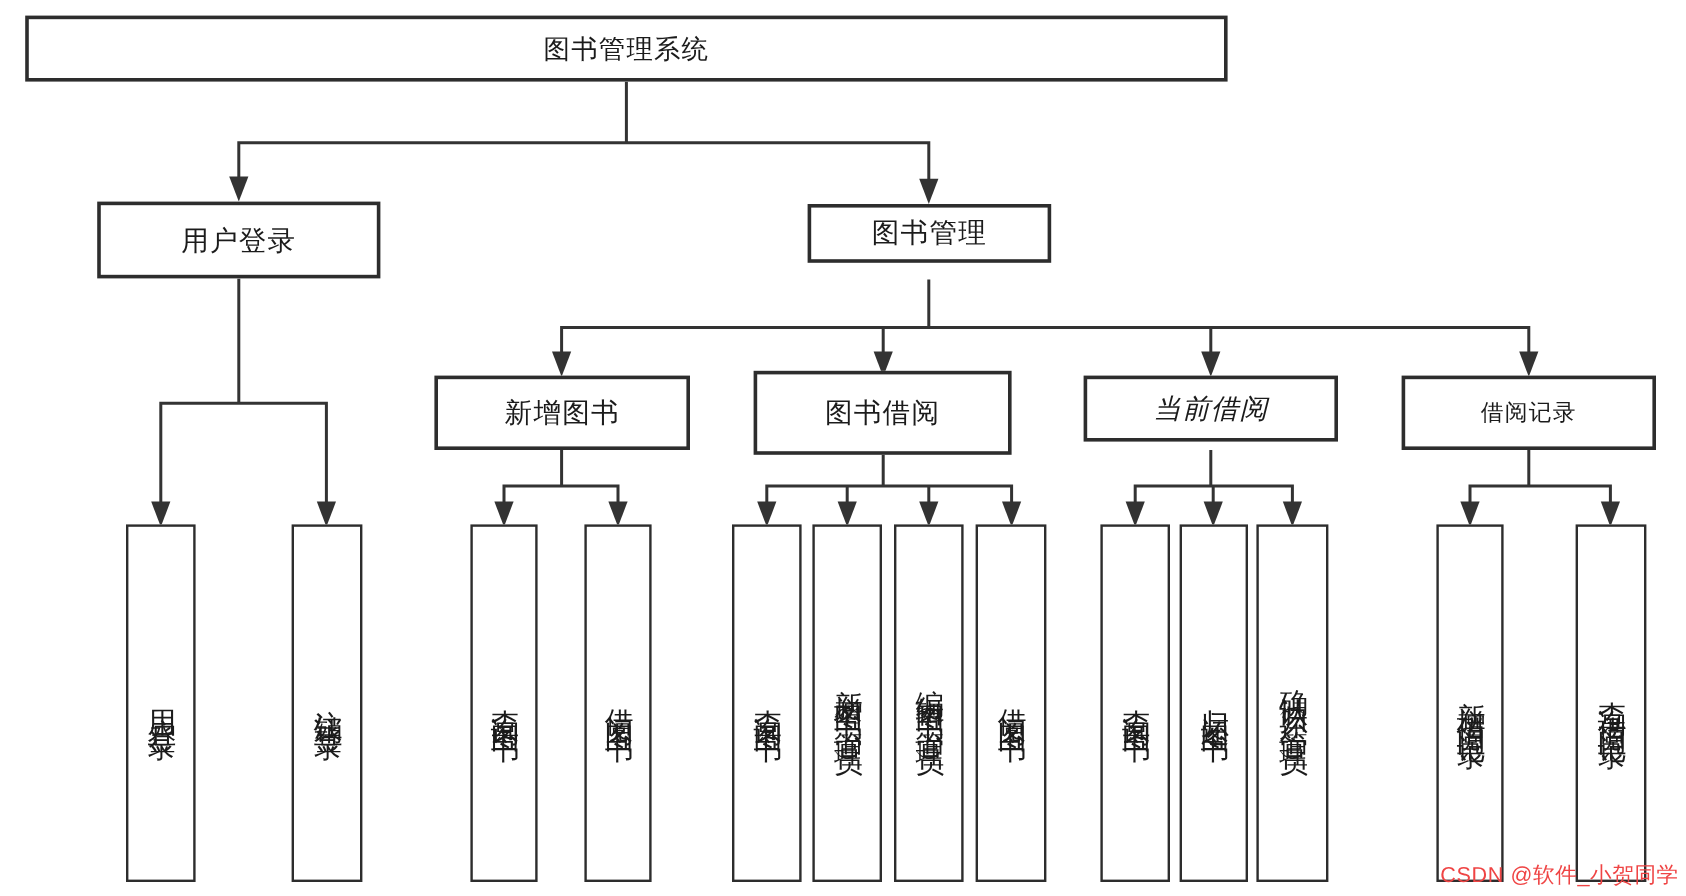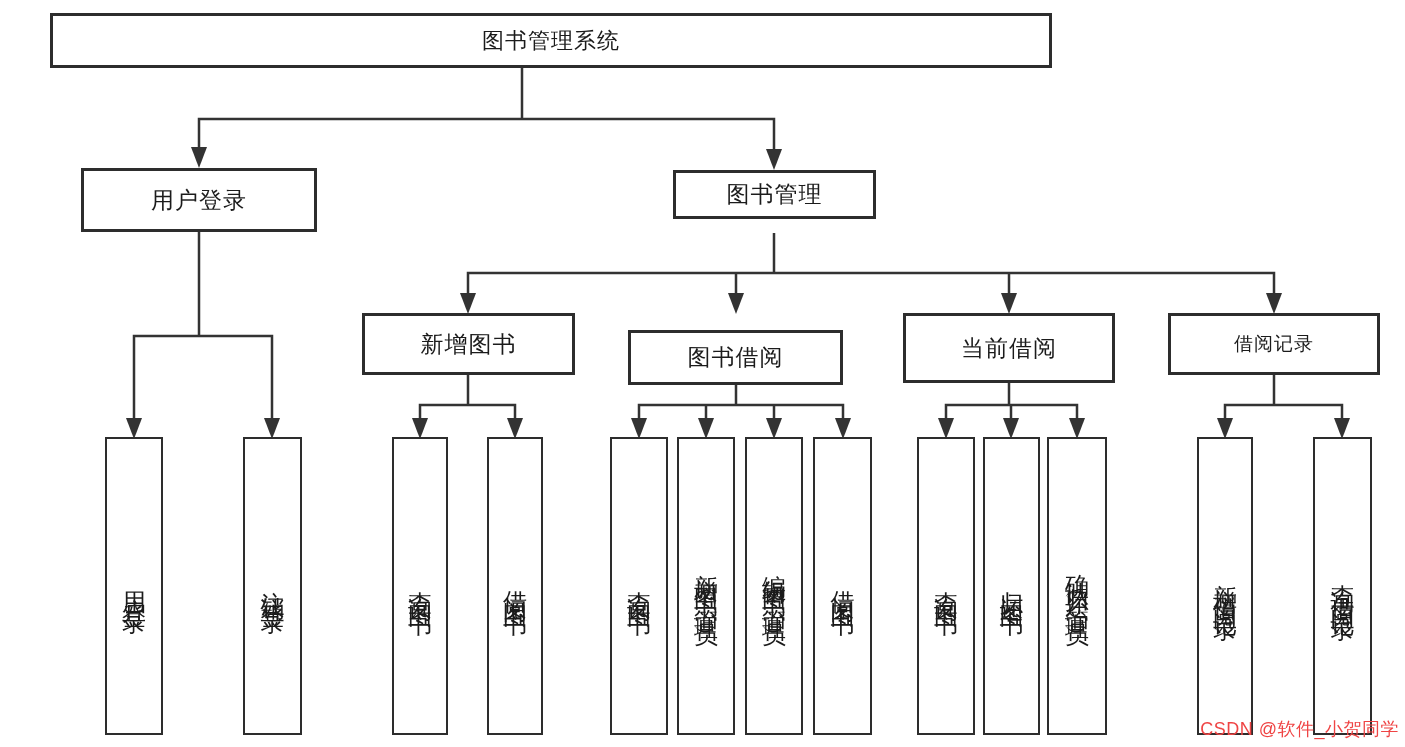--- a/index.html
+++ b/index.html
@@ -19,26 +19,26 @@
     position:absolute;box-sizing:border-box;background:#ffffff;
     border:2.5px solid #2d2d2d;color:#1b1b1b;
     top:437px;height:298px;
     display:flex;align-items:center;justify-content:center;
   }
   .leaf span{
     writing-mode:vertical-rl;text-orientation:mixed;
     font-size:24px;letter-spacing:7px;line-height:1;white-space:nowrap;
   }
   
-  .n-root{left:21px;top:13px;width:1002px;height:55px;margin-left:29px;}
+  .n-root{left:21px;top:13px;width:1002px;height:55px;}
   .n-userlogin{left:81px;top:168px;width:236px;height:64px;font-size:23px;}
   .n-bookmgmt{left:673px;top:170px;width:203px;height:49px;font-size:23px;}
   .n-newbook{left:362px;top:313px;width:213px;height:62px;font-size:23px;}
-  .n-borrow{left:628px;top:330px;width:215px;height:55px;font-size:23px;}
-  .n-current{left:903px;top:313px;width:212px;height:70px;font-size:23px;}
+  .n-borrow{left:628px;top:309px;width:215px;height:70px;font-size:23px;}
+  .n-current{left:903px;top:313px;width:212px;height:55px;font-size:23px;font-style:italic;}
   .n-record{left:1168px;top:313px;width:212px;height:62px;font-size:19px;}
   
   .l-1{left:105px;width:58px;}
   .l-2{left:243px;width:59px;}
   .l-3{left:392px;width:56px;}
   .l-4{left:487px;width:56px;}
   .l-5{left:610px;width:58px;}
   .l-6{left:677px;width:58px;}
   .l-7{left:745px;width:58px;}
   .l-8{left:813px;width:59px;}

